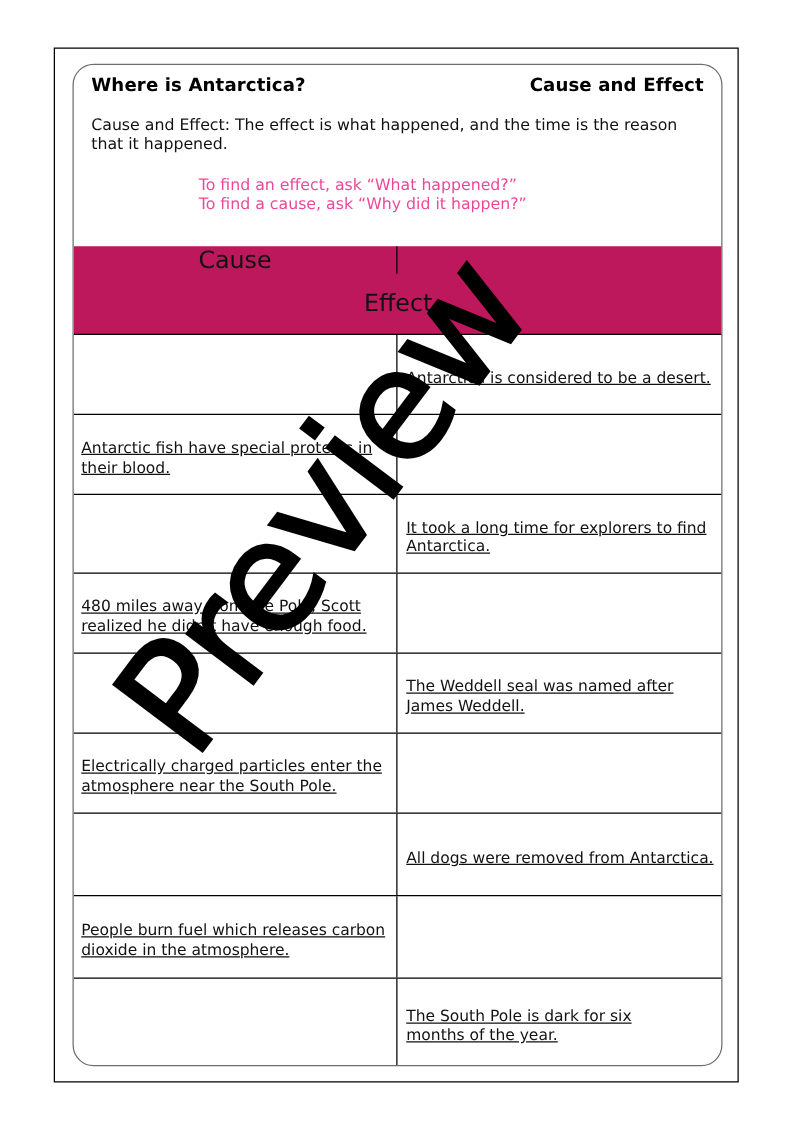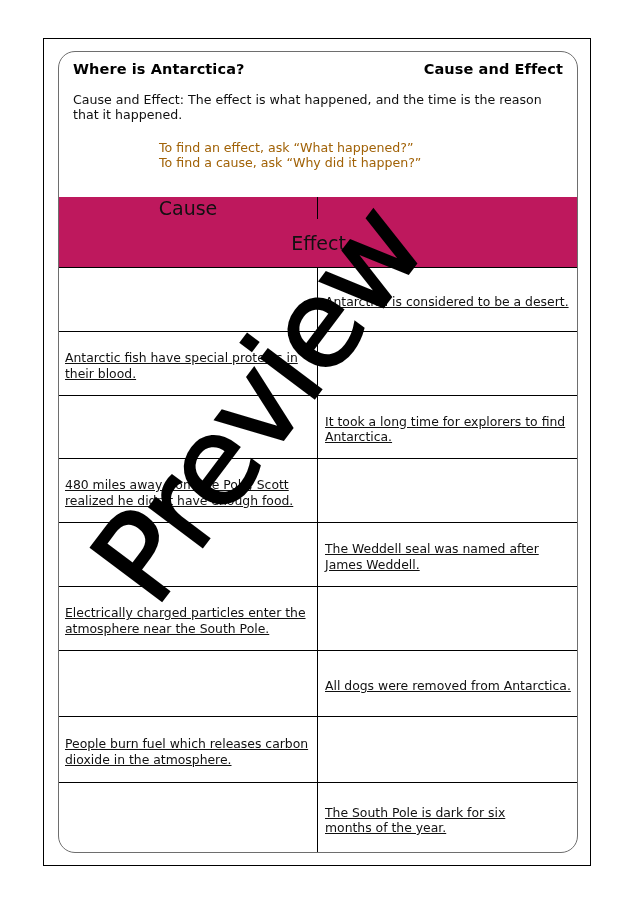--- a/index.html
+++ b/index.html
@@ -6,21 +6,21 @@
   body { width: 638px; height: 904px; position: relative; overflow: hidden;
          font-family: "DejaVu Sans", sans-serif; color: #111; }
   .outer-frame { position: absolute; left: 43px; top: 38px; width: 548px; height: 828px;
                  border: 1px solid #000; box-sizing: border-box; }
   .card { position: absolute; left: 58px; top: 51px; width: 520px; height: 802px;
           border: 1.5px solid #6e6e6e; border-radius: 17px; box-sizing: border-box; overflow: hidden; background: #fff; }
   .title-row { position: absolute; left: 14px; right: 14px; top: 7px; height: 20px;
                display: flex; justify-content: space-between; align-items: center; gap: 17px; }
   .title-left, .title-right { font-weight: bold; font-size: 14.5px; color: #000; letter-spacing: 0.1px; }
   .intro { position: absolute; left: 14px; right: 14px; top: 40px; font-size: 12.6px; line-height: 15px; color: #111; }
-  .tips { position: absolute; left: 100px; top: 88px; font-size: 12.6px; line-height: 15px; color: #a16207; }
+  .tips { position: absolute; left: 100px; top: 88px; font-size: 12.6px; line-height: 15px; color: #ec4899; }
   .table { position: absolute; left: 0; top: 145px; width: 519px; }
   .thead { display: flex; height: 71px; background: #be185d; border-bottom: 1.5px solid #000; box-sizing: border-box; flex-direction: column; }
   .th { display: flex; align-items: center; justify-content: center; font-size: 19px; color: #111; }
   .th.cause { width: 259px; border-right: 1.5px solid #000; box-sizing: border-box; }
   .th.effect { flex: 1; }
   .row { display: flex; border-bottom: 1.5px solid #000; box-sizing: border-box; text-decoration: underline; }
   .row:last-child { border-bottom: none; }
   .cell { font-size: 12.4px; line-height: 15.5px; color: #111; display: flex; align-items: center;
           padding: 4px 7px 0 6px; box-sizing: border-box; }
   .cell.cause { width: 259px; border-right: 1.5px solid #000; }

